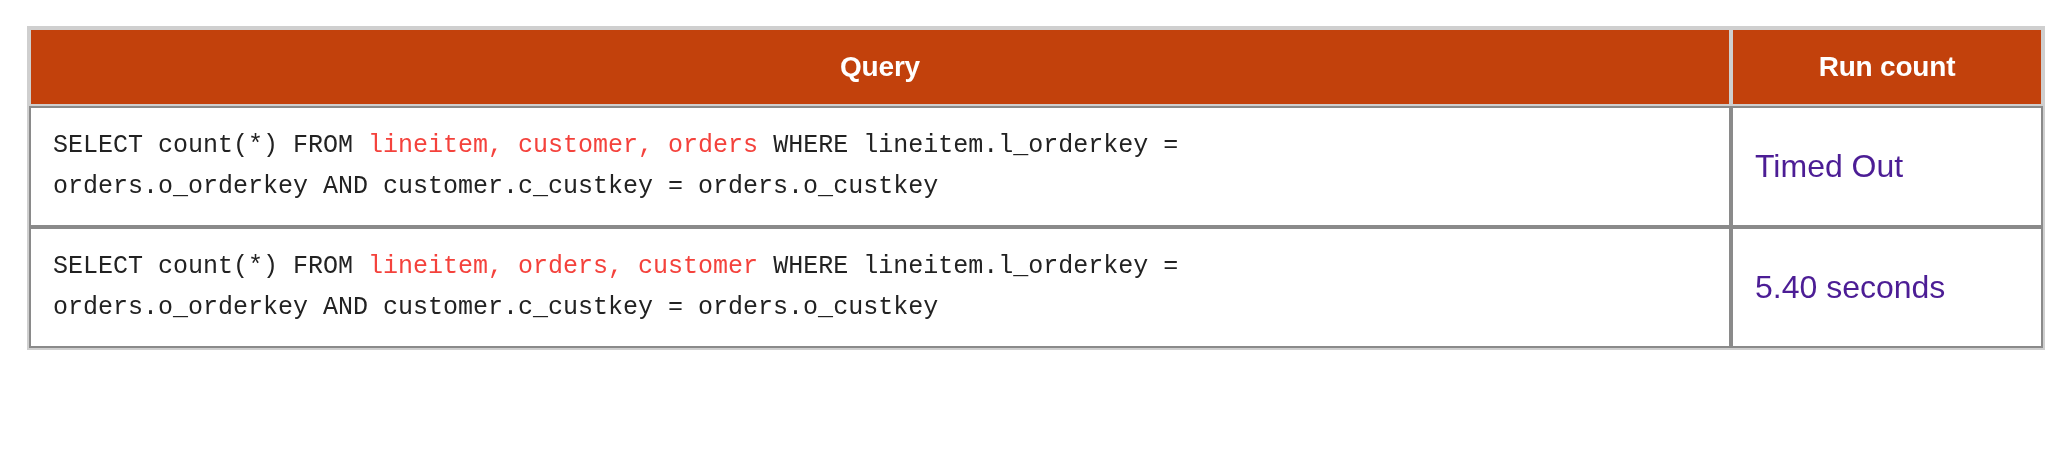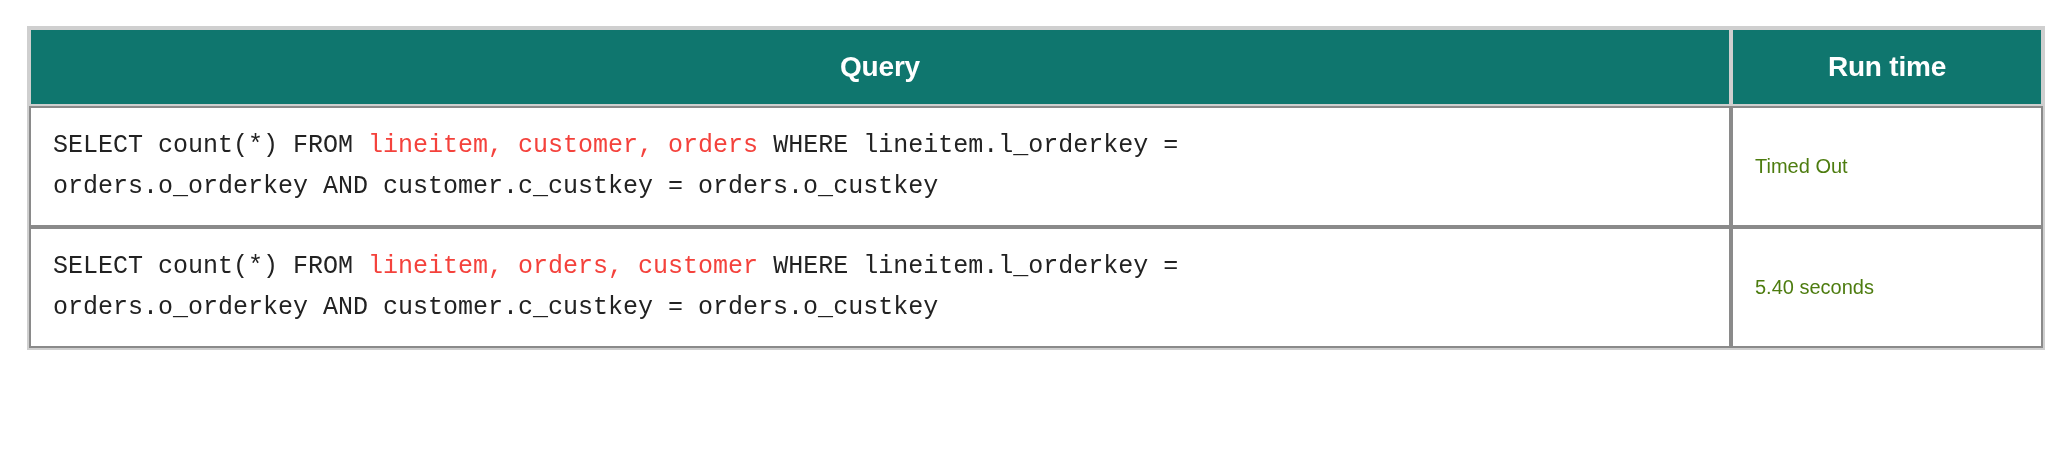--- a/index.html
+++ b/index.html
@@ -34,21 +34,21 @@
     border-collapse: separate;
     border-spacing: 0;
     width: 2018px;
     table-layout: fixed;
     background: #ffffff;
     border: 2px solid #cfcfcf;
   }
 
   
   table.query-table thead th {
-    background: #0f766e;
+    background: #c2410c;
     color: #ffffff;
     font-family: "Liberation Sans", sans-serif;
     font-weight: bold;
     font-size: 28px;
     letter-spacing: -0.2px;
     text-align: center;
     vertical-align: middle;
     height: 78px;
     padding: 0 12px;
     border: 2px solid #cfcfcf;
@@ -76,42 +76,42 @@
     line-height: 1.62;
     color: #222222;
     letter-spacing: 0px;
     white-space: normal;
     word-break: normal;
     height: 112px;
   }
 
   td.runtime-cell {
     font-family: "Liberation Sans", sans-serif;
-    font-size: 20px;
-    color: #4d7c0f;
+    font-size: 32px;
+    color: #4c1d95;
     text-align: left;
     padding-left: 26px;
   }
 
   
   .kw   { color: #222222; }
   .tbl  { color: #f4423c; }
 
   .sql-line { display: block; white-space: pre-wrap; }
 </style>
 </head>
 <body>
 
 <div class="page">
   <div class="table-wrap">
     <table class="query-table">
       <thead>
         <tr>
           <th class="col-query">Query</th>
-          <th class="col-runtime">Run time</th>
+          <th class="col-runtime">Run count</th>
         </tr>
       </thead>
       <tbody>
 
         <tr>
           <td class="query-cell">
             <span class="sql-line"><span class="kw">SELECT count(*) FROM </span><span class="tbl">lineitem, customer, orders</span><span class="kw"> WHERE lineitem.l_orderkey =</span></span>
             <span class="sql-line">orders.o_orderkey AND customer.c_custkey = orders.o_custkey</span>
           </td>
           <td class="runtime-cell">Timed Out</td>

